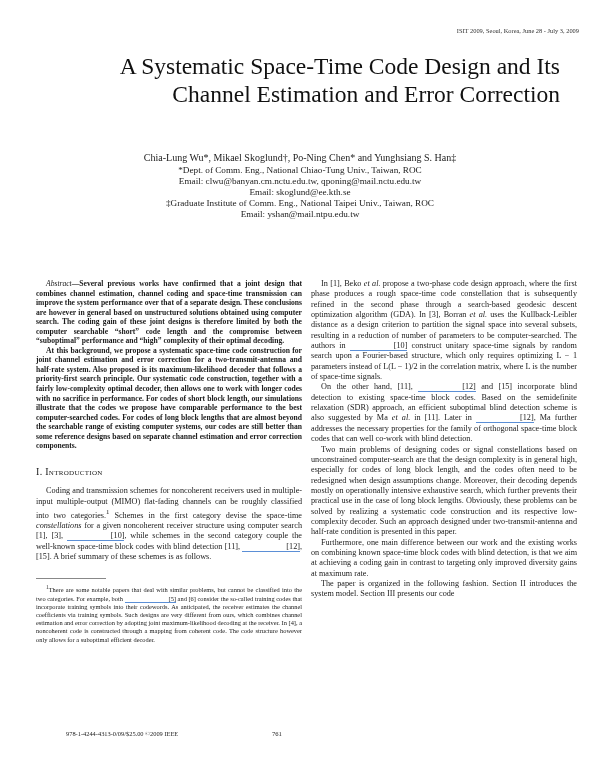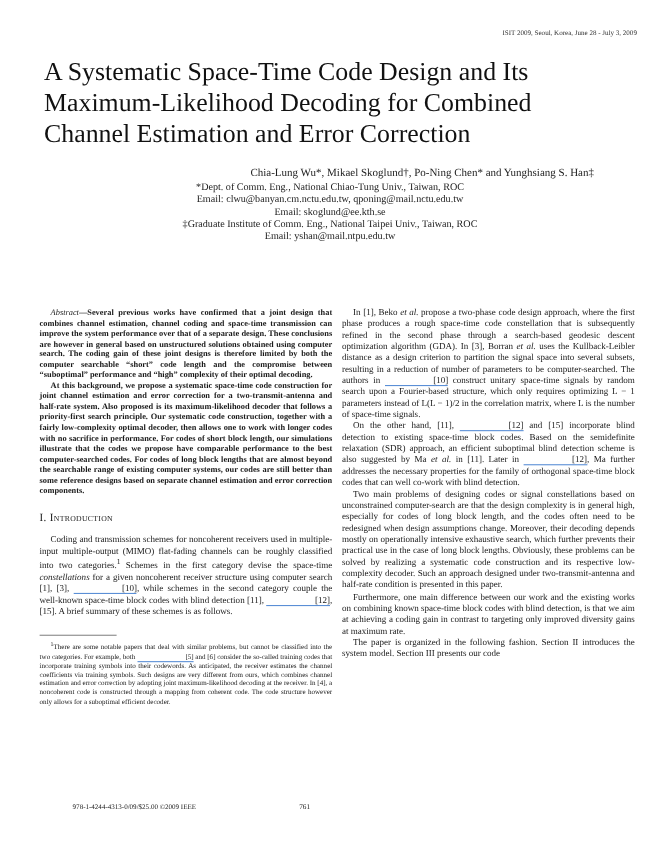--- a/index.html
+++ b/index.html
@@ -6,27 +6,27 @@
   body {
     width: 600px; height: 776px; position: relative; overflow: hidden;
     font-family: "Liberation Serif", "DejaVu Serif", serif; color: #111;
   }
   .conf-header {
     position: absolute; top: 27px; right: 21px;
     font-size: 6.4px; color: #333; white-space: nowrap;
   }
   .title {
     position: absolute; top: 52px; left: 40px; width: 520px;
-    text-align: left; font-size: 23.5px; line-height: 28px; color: #111;
+    text-align: right; font-size: 23.5px; line-height: 28px; color: #111;
   }
   .authors {
     position: absolute; top: 152px; left: 60px; width: 480px;
     text-align: center; font-size: 9.2px; line-height: 11.2px; color: #222;
   }
-  .authors .names { font-size: 10px; line-height: 12.5px; text-align: right; }
+  .authors .names { font-size: 10px; line-height: 12.5px; }
   .col {
     position: absolute; top: 279px; width: 266px;
     font-size: 8.2px; line-height: 10.35px; text-align: justify; color: #1a1a1a;
   }
   .col.left { left: 36px; }
   .col.right { left: 311px; }
   .abstract { font-weight: bold; font-size: 7.6px; line-height: 9.55px; }
   .abstract .label { font-style: italic; font-weight: normal; }
   .abstract p { margin: 0; text-indent: 10px; }
   .section-heading {
@@ -45,21 +45,20 @@
   }
   em { font-style: italic; }
 </style>
 </head>
 <body>
 
 <div class="conf-header">ISIT 2009, Seoul, Korea, June 28 - July 3, 2009</div>
 
 <div class="title">
   <div>A Systematic Space-Time Code Design and Its</div>
-  <div>Maximum-Likelihood Decoding for Combined</div>
   <div>Channel Estimation and Error Correction</div>
 </div>
 
 <div class="authors">
   <div class="names">Chia-Lung Wu*, Mikael Skoglund†, Po-Ning Chen* and Yunghsiang S. Han‡</div>
   <div>*Dept. of Comm. Eng., National Chiao-Tung Univ., Taiwan, ROC</div>
   <div>Email: clwu@banyan.cm.nctu.edu.tw, qponing@mail.nctu.edu.tw</div>
   <div>Email: skoglund@ee.kth.se</div>
   <div>‡Graduate Institute of Comm. Eng., National Taipei Univ., Taiwan, ROC</div>
   <div>Email: yshan@mail.ntpu.edu.tw</div>

